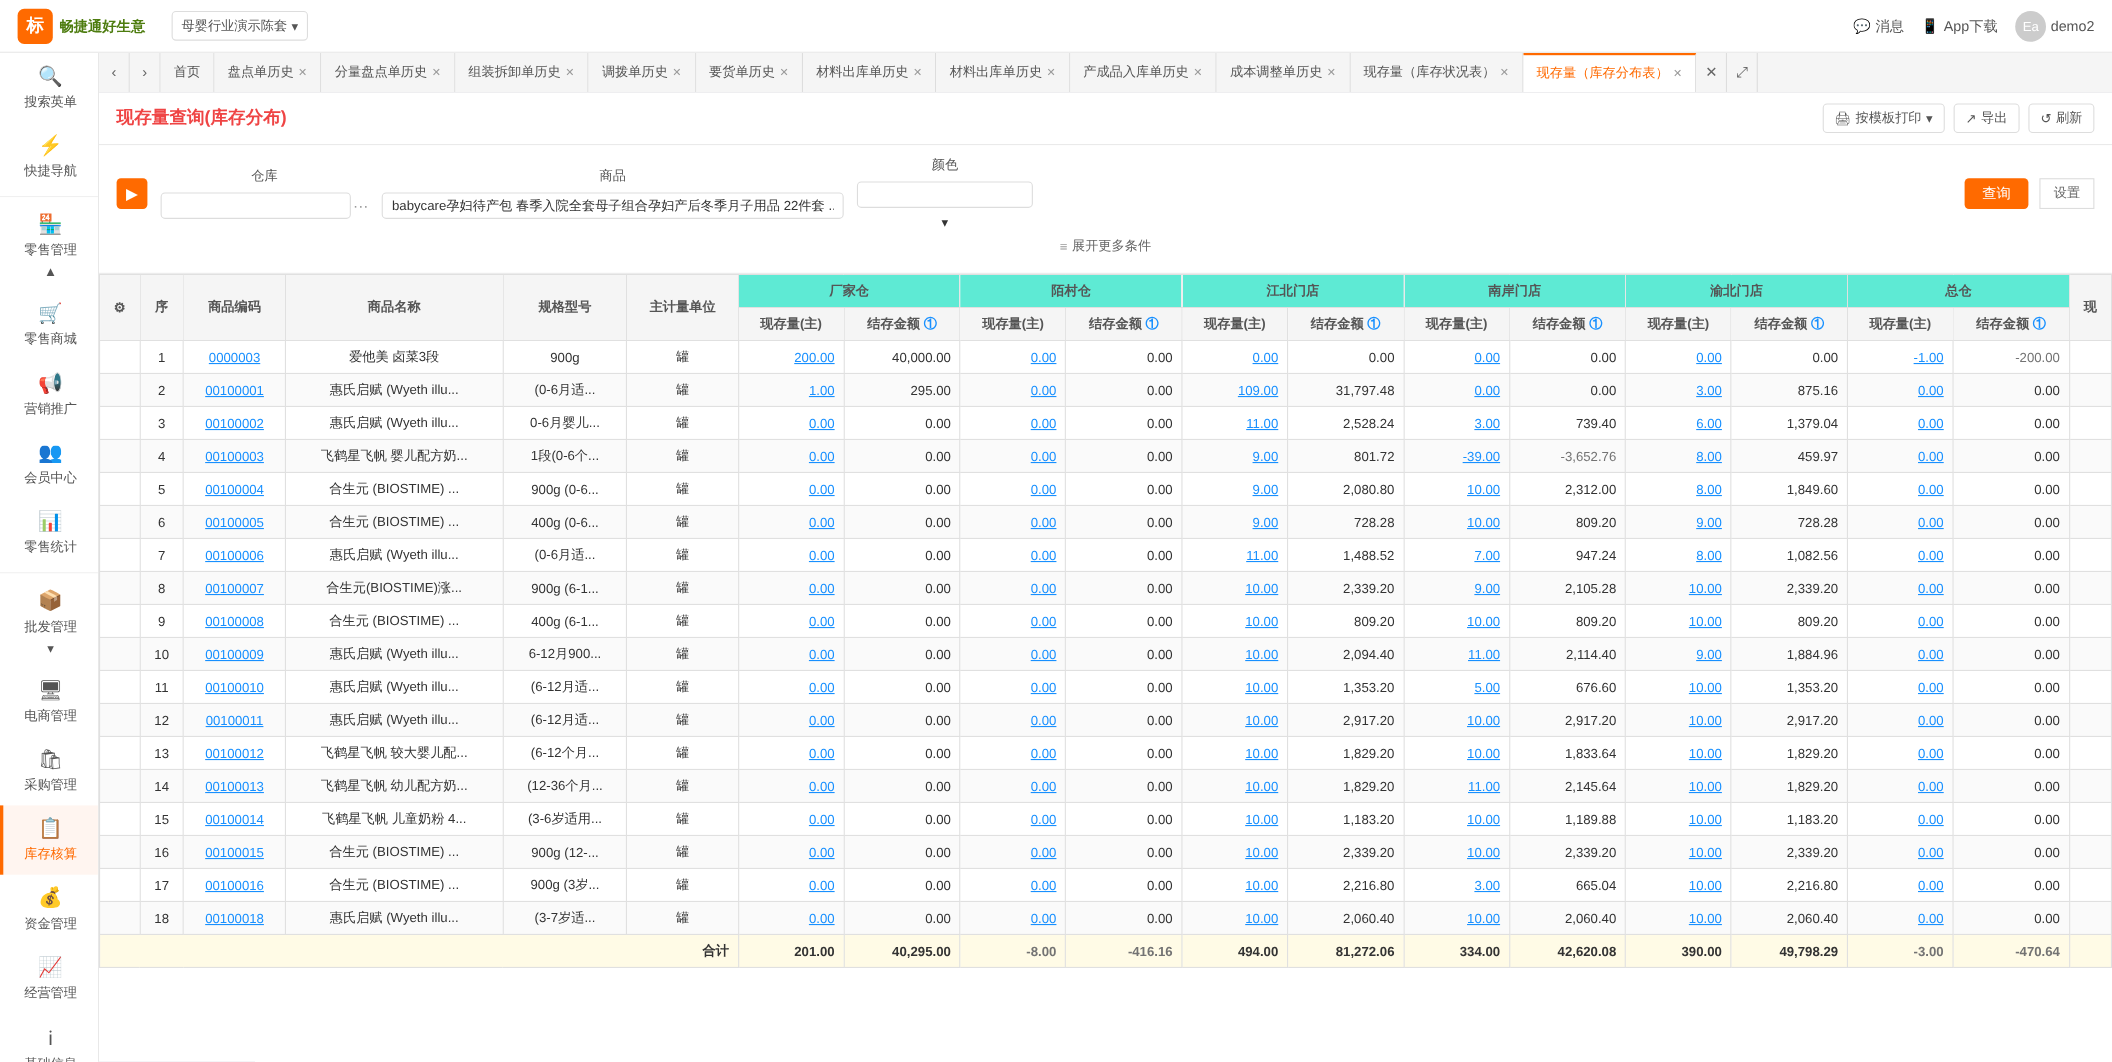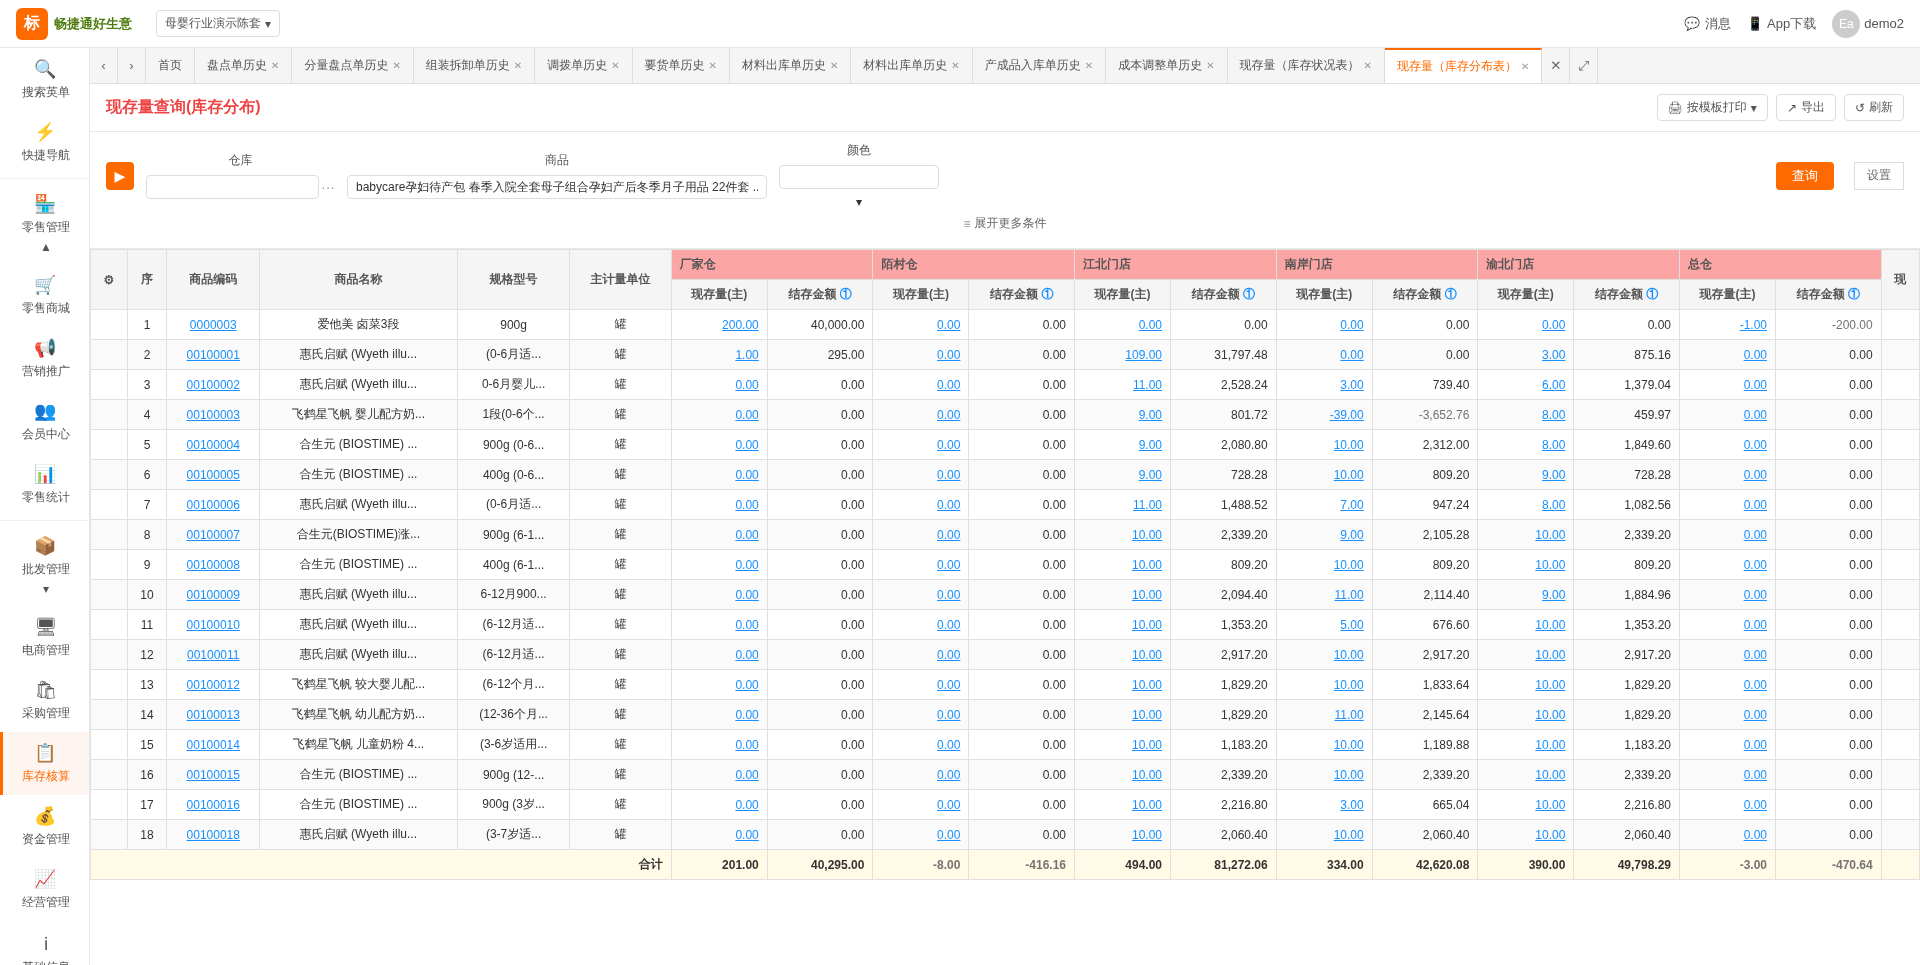--- a/index.html
+++ b/index.html
@@ -215,22 +215,22 @@
     }
     thead th {
       background: #f5f5f5;
       color: #555;
       font-weight: bold;
       position: sticky;
       top: 0;
       z-index: 10;
     }
     .th-group {
-      background: #fca5a5;
-      text-align: left;
+      background: #5eead4;
+      text-align: center;
     }
     tbody tr:nth-child(even) { background: #fafafa; }
     .total-row { background: #fffbe6 !important; font-weight: bold; }
     .text-red { color: #737373; }
     .link-style { color: #1890ff; text-decoration: underline; cursor: pointer; }
     td.num { text-align: right; }
 
     
     .table-container::-webkit-scrollbar { width: 6px; height: 6px; }
     .table-container::-webkit-scrollbar-thumb { background: #ccc; border-radius: 3px; }
@@ -426,21 +426,21 @@
         <span class="filter-label">商品</span>
         <div class="input-with-dots">
           <input class="filter-input-long" value="babycare孕妇待产包 春季入院全套母子组合孕妇产后冬季月子用品 22件套 ..." style="">
         </div>
       </div>
       <div class="filter-field">
         <span class="filter-label">颜色</span>
         <input class="filter-input-color" value="" style="">
         <span>▾</span>
       </div>
-      <div style="margin-left:auto; display:flex; gap:20px;">
+      <div style="margin-left:auto; display:flex; gap:10px;">
         <button class="btn-query">查询</button>
         <button class="btn-settings">设置</button>
       </div>
     </div>
     <div class="filter-more">
       <span class="filter-more-icon">≡</span>
       <span>展开更多条件</span>
     </div>
   </div>
 

